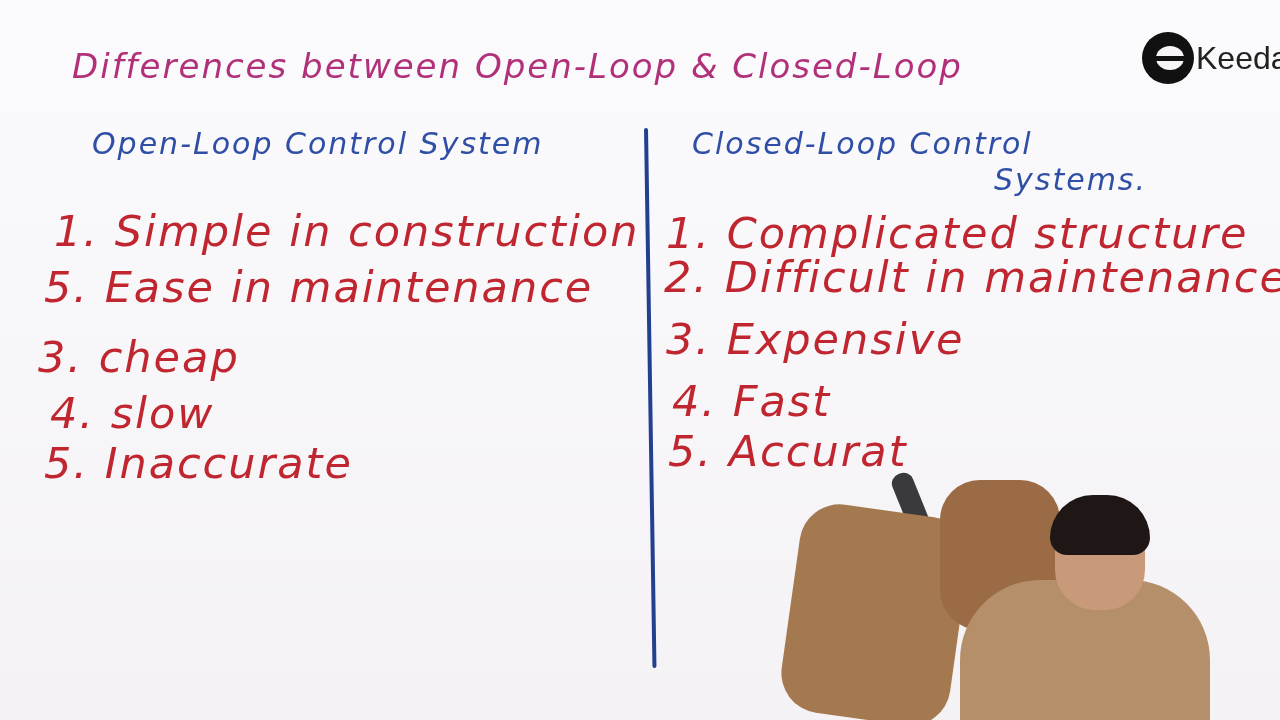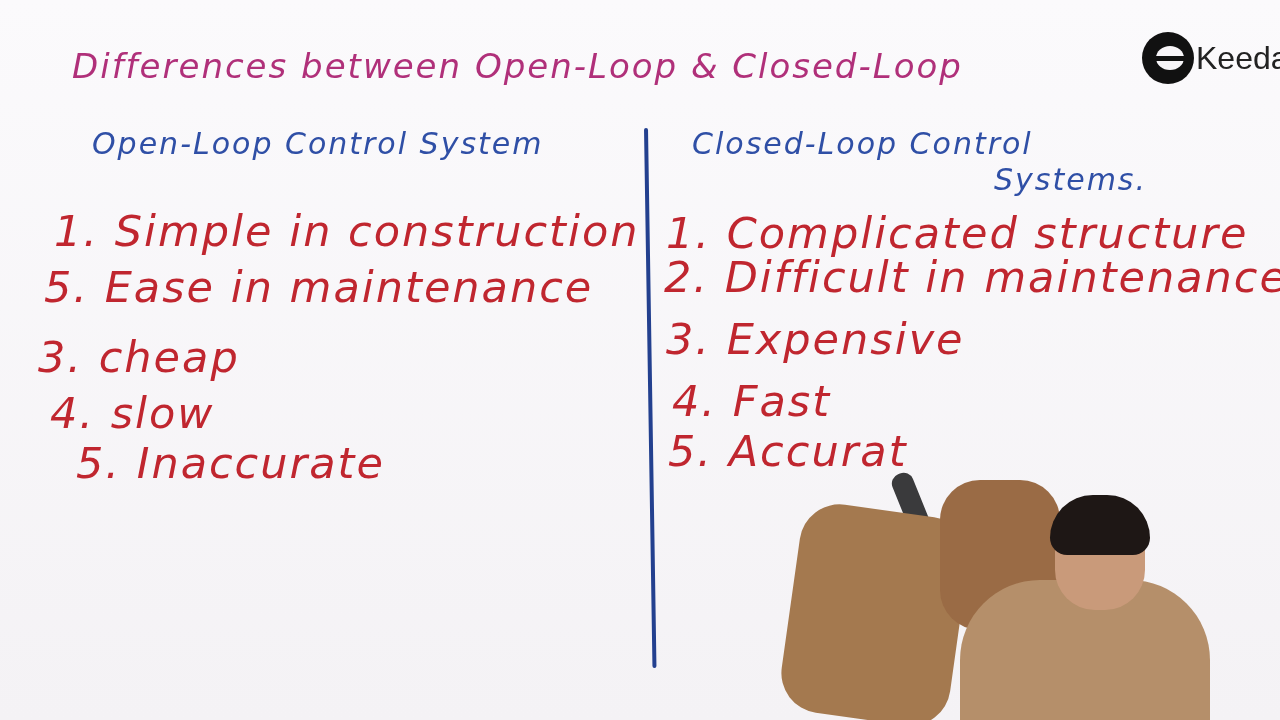--- a/index.html
+++ b/index.html
@@ -50,21 +50,21 @@
   <div class="divider"></div>
 
   <div class="hw blue col-head" style="left:994px;top:162px;">Systems.</div>
   <div class="hw blue col-head" style="left:692px;top:126px;">Closed-Loop Control</div>
 
   <div>
     <div class="hw red item" style="left:54px;top:206px;">1. Simple in construction</div>
     <div class="hw red item" style="left:44px;top:262px;">5. Ease in maintenance</div>
     <div class="hw red item" style="left:38px;top:332px;">3. cheap</div>
     <div class="hw red item" style="left:42px;top:388px;margin-left:8px;">4. slow</div>
-    <div class="hw red item" style="left:44px;top:438px;margin-left:32px;">5. Inaccurate</div>
+    <div class="hw red item" style="left:44px;top:438px;">5. Inaccurate</div>
   </div>
 
   <div>
     <div class="hw red item" style="left:666px;top:208px;">1. Complicated structure</div>
     <div class="hw red item" style="left:664px;top:252px;text-align:right;">2. Difficult in maintenance</div>
     <div class="hw red item" style="left:666px;top:314px;">3. Expensive</div>
     <div class="hw red item" style="left:672px;top:376px;">4. Fast</div>
     <div class="hw red item" style="left:668px;top:426px;">5. Accurat</div>
   </div>
 

